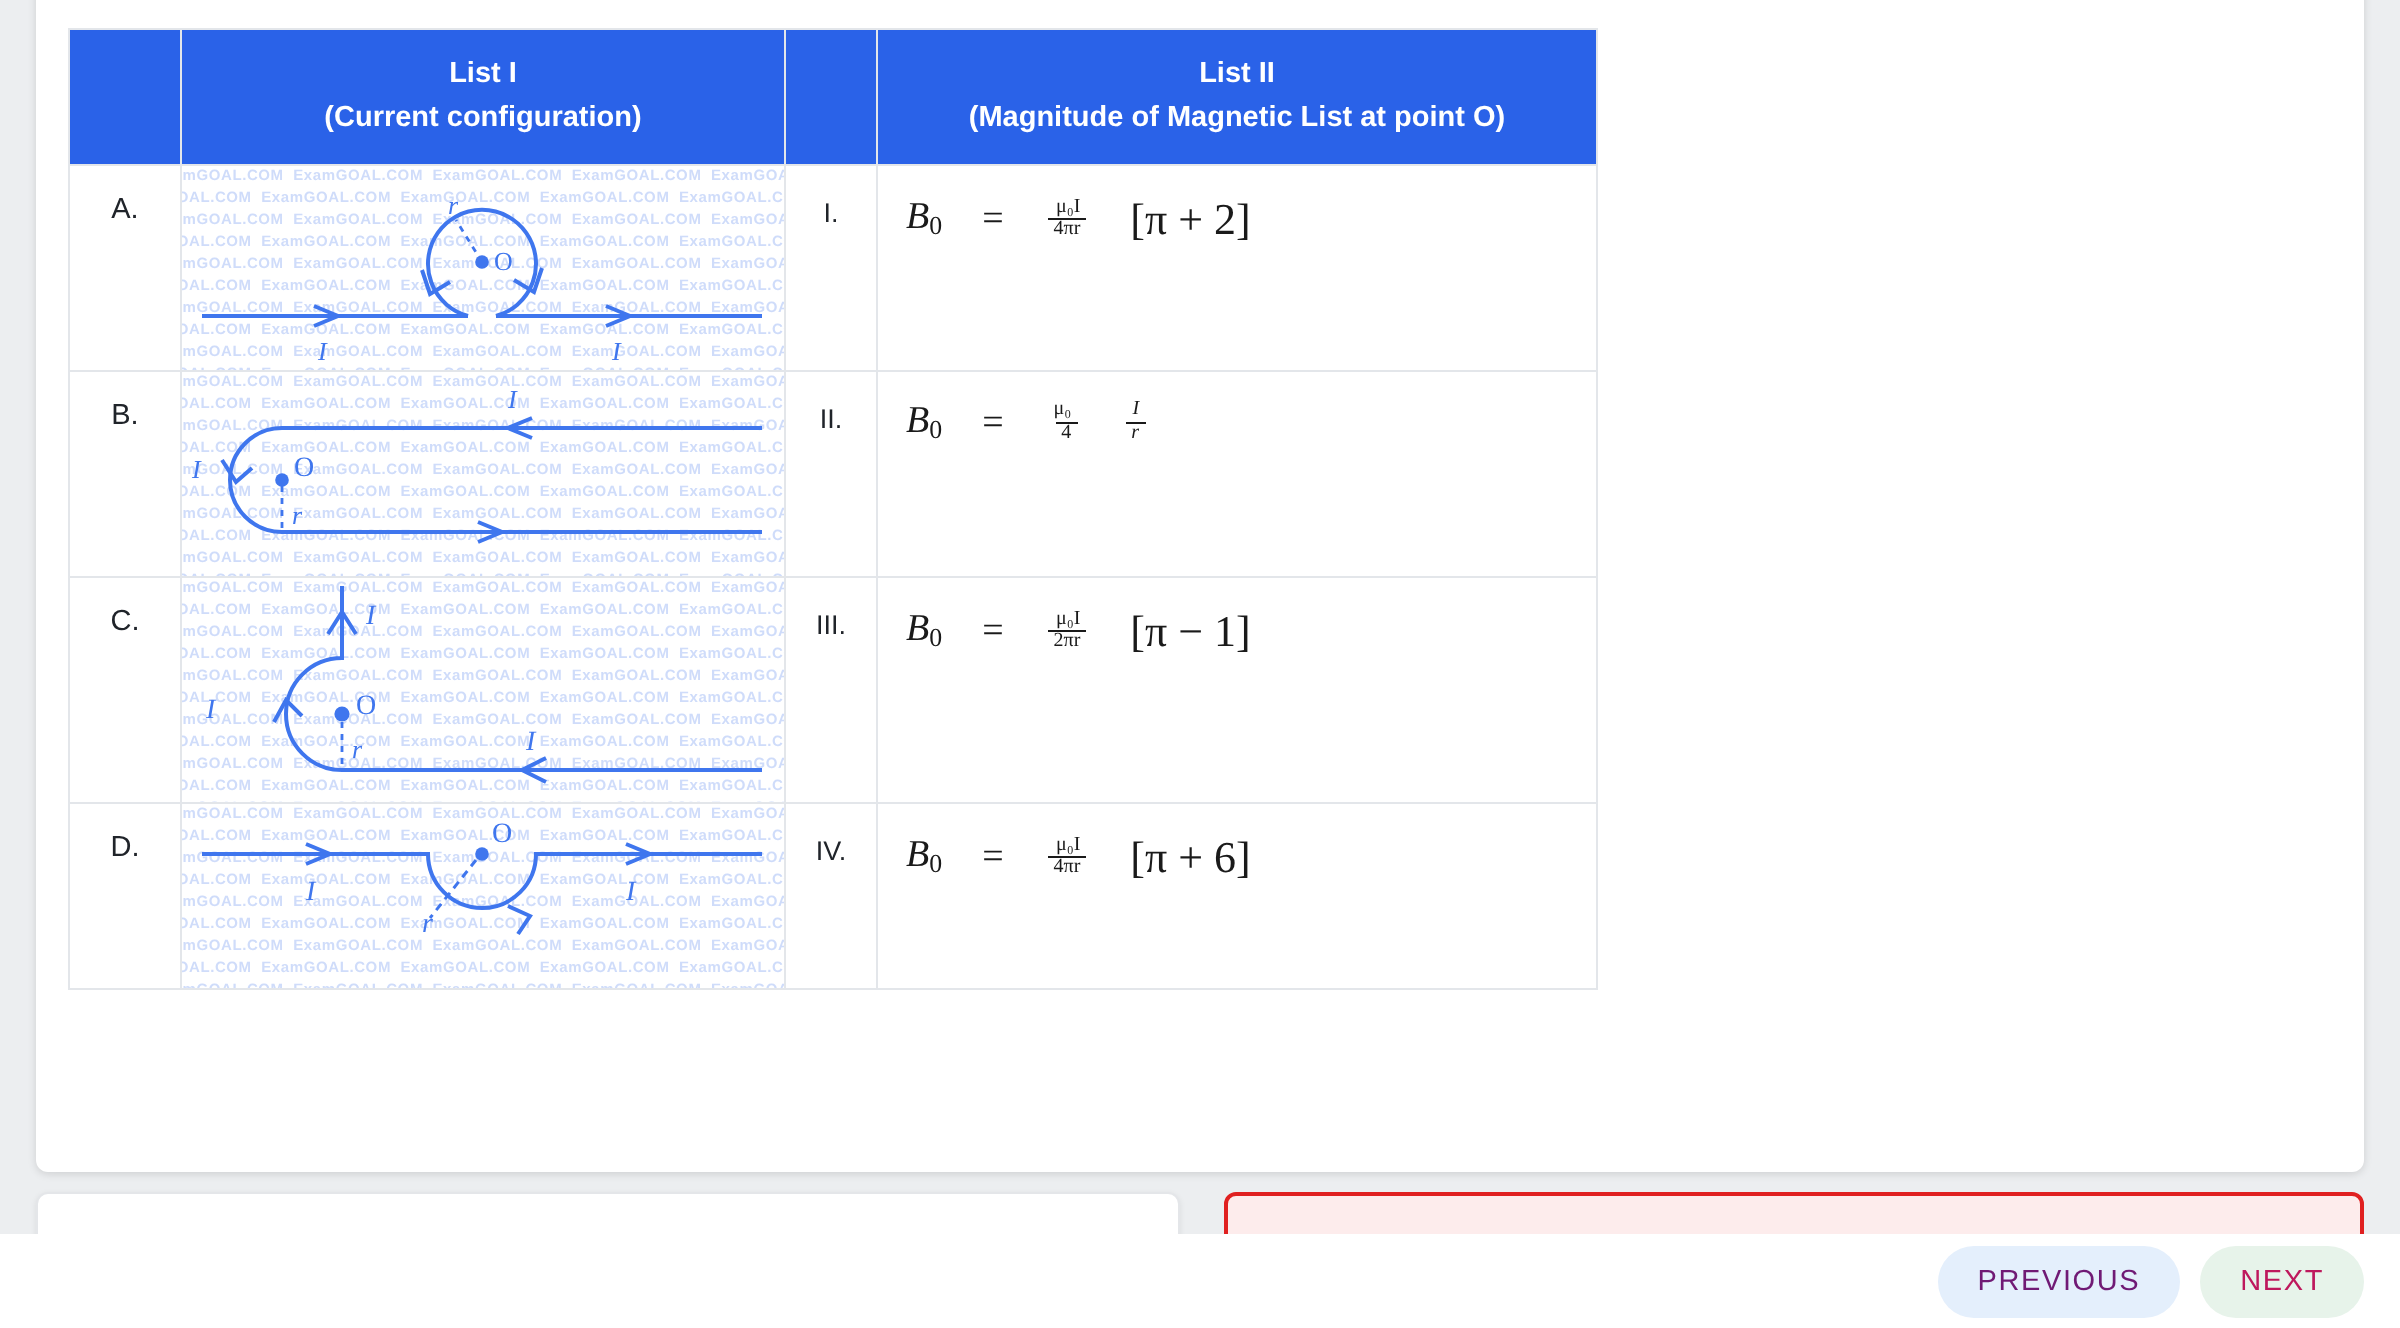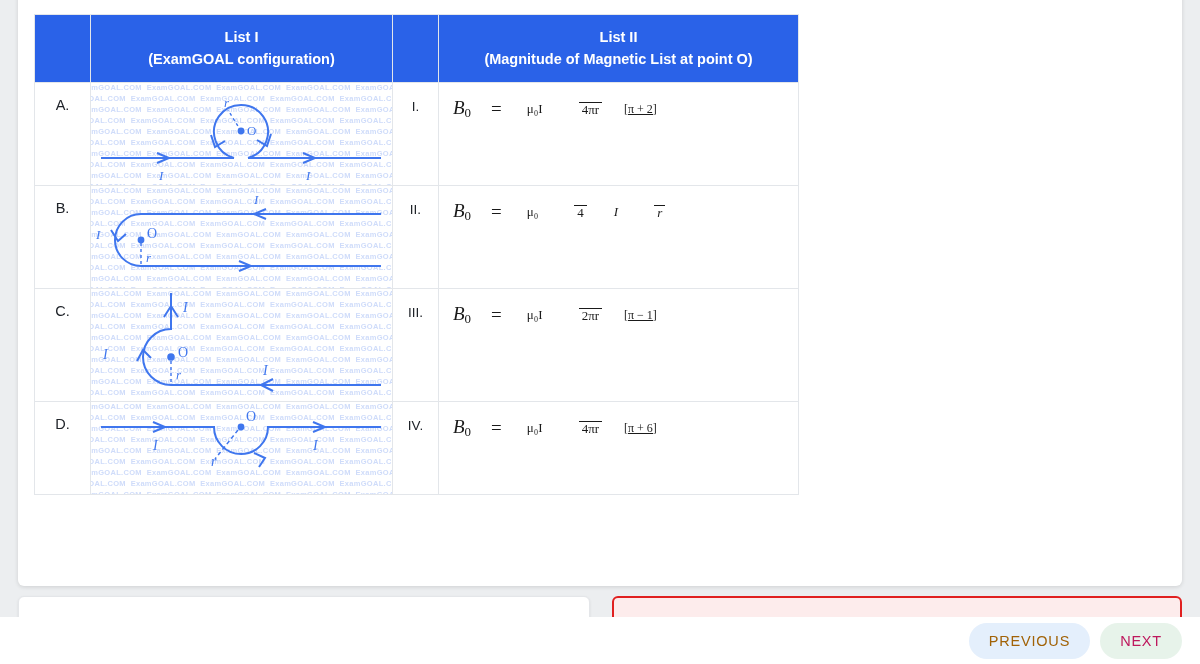--- a/index.html
+++ b/index.html
@@ -111,31 +111,31 @@
     font-size: 19px;
     color: #1a1a1a;
     display: flex;
     align-items: center;
     gap: 20px;
     white-space: nowrap;
   }
   .formula .var { font-style: italic; }
   .frac {
     display: inline-flex;
-    flex-direction: row;
-    align-items: flex-start;
+    flex-direction: column;
+    align-items: flex-end;
     vertical-align: middle;
-    font-size: 13px;
+    font-size: 10px;
     line-height: 1.08;
     margin: 0 2px;
   }
   .frac .num { padding: 0 3px; }
-  .frac .den { padding: 0 3px; border-top: 1px solid #1a1a1a; margin-left: 33px; }
+  .frac .den { padding: 0 3px; border-top: 1px solid #1a1a1a; }
   .sub { font-size: 0.68em; vertical-align: -0.25em; }
-  .brk { font-size: 12px; text-decoration: underline; }
+  .brk { font-size: 22px; }
 
   
   #choose-prompt {
     position: absolute;
     left: 34px;
     top: 541px;
     font-size: 15.5px;
     color: #24282e;
   }
 
@@ -184,41 +184,41 @@
   .nav-btn {
     border: none;
     border-radius: 18px;
     font-size: 14.5px;
     letter-spacing: 0.8px;
     font-weight: normal;
     padding: 10px 20px;
     cursor: pointer;
     font-family: "Liberation Sans", sans-serif;
   }
-  #previous-button { background: #e4effc; color: #a16207; }
+  #previous-button { background: #e4effc; color: #701a75; }
   #next-button     { background: #e7f3ea; color: #be185d; }
 </style>
 </head>
 <body>
 
 <div id="question-card">
 
   <table id="match-table">
     <colgroup>
       <col class="col-key">
         <col class="col-fig">
         <col class="col-num">
         <col class="col-form">
     </colgroup>
     <thead>
       <tr>
         <th class="hdr hdr-blank"></th>
         <th class="hdr">
           <div>List I</div>
-          <div>(ExamGOAL configuration)</div>
+          <div>(Current configuration)</div>
         </th>
         <th class="hdr hdr-blank"></th>
         <th class="hdr">
           <div>List II</div>
           <div>(Magnitude of Magnetic List at point O)</div>
         </th>
       </tr>
     </thead>
     <tbody>
 

